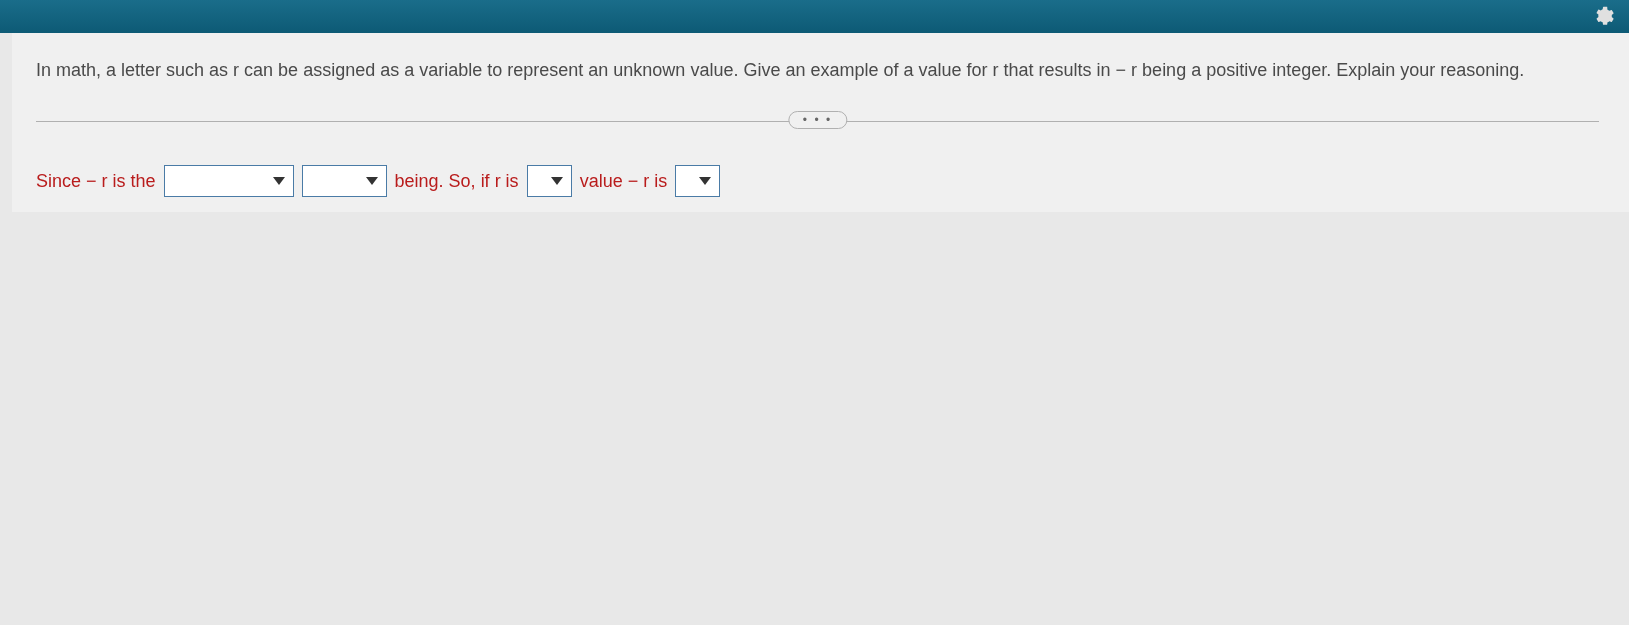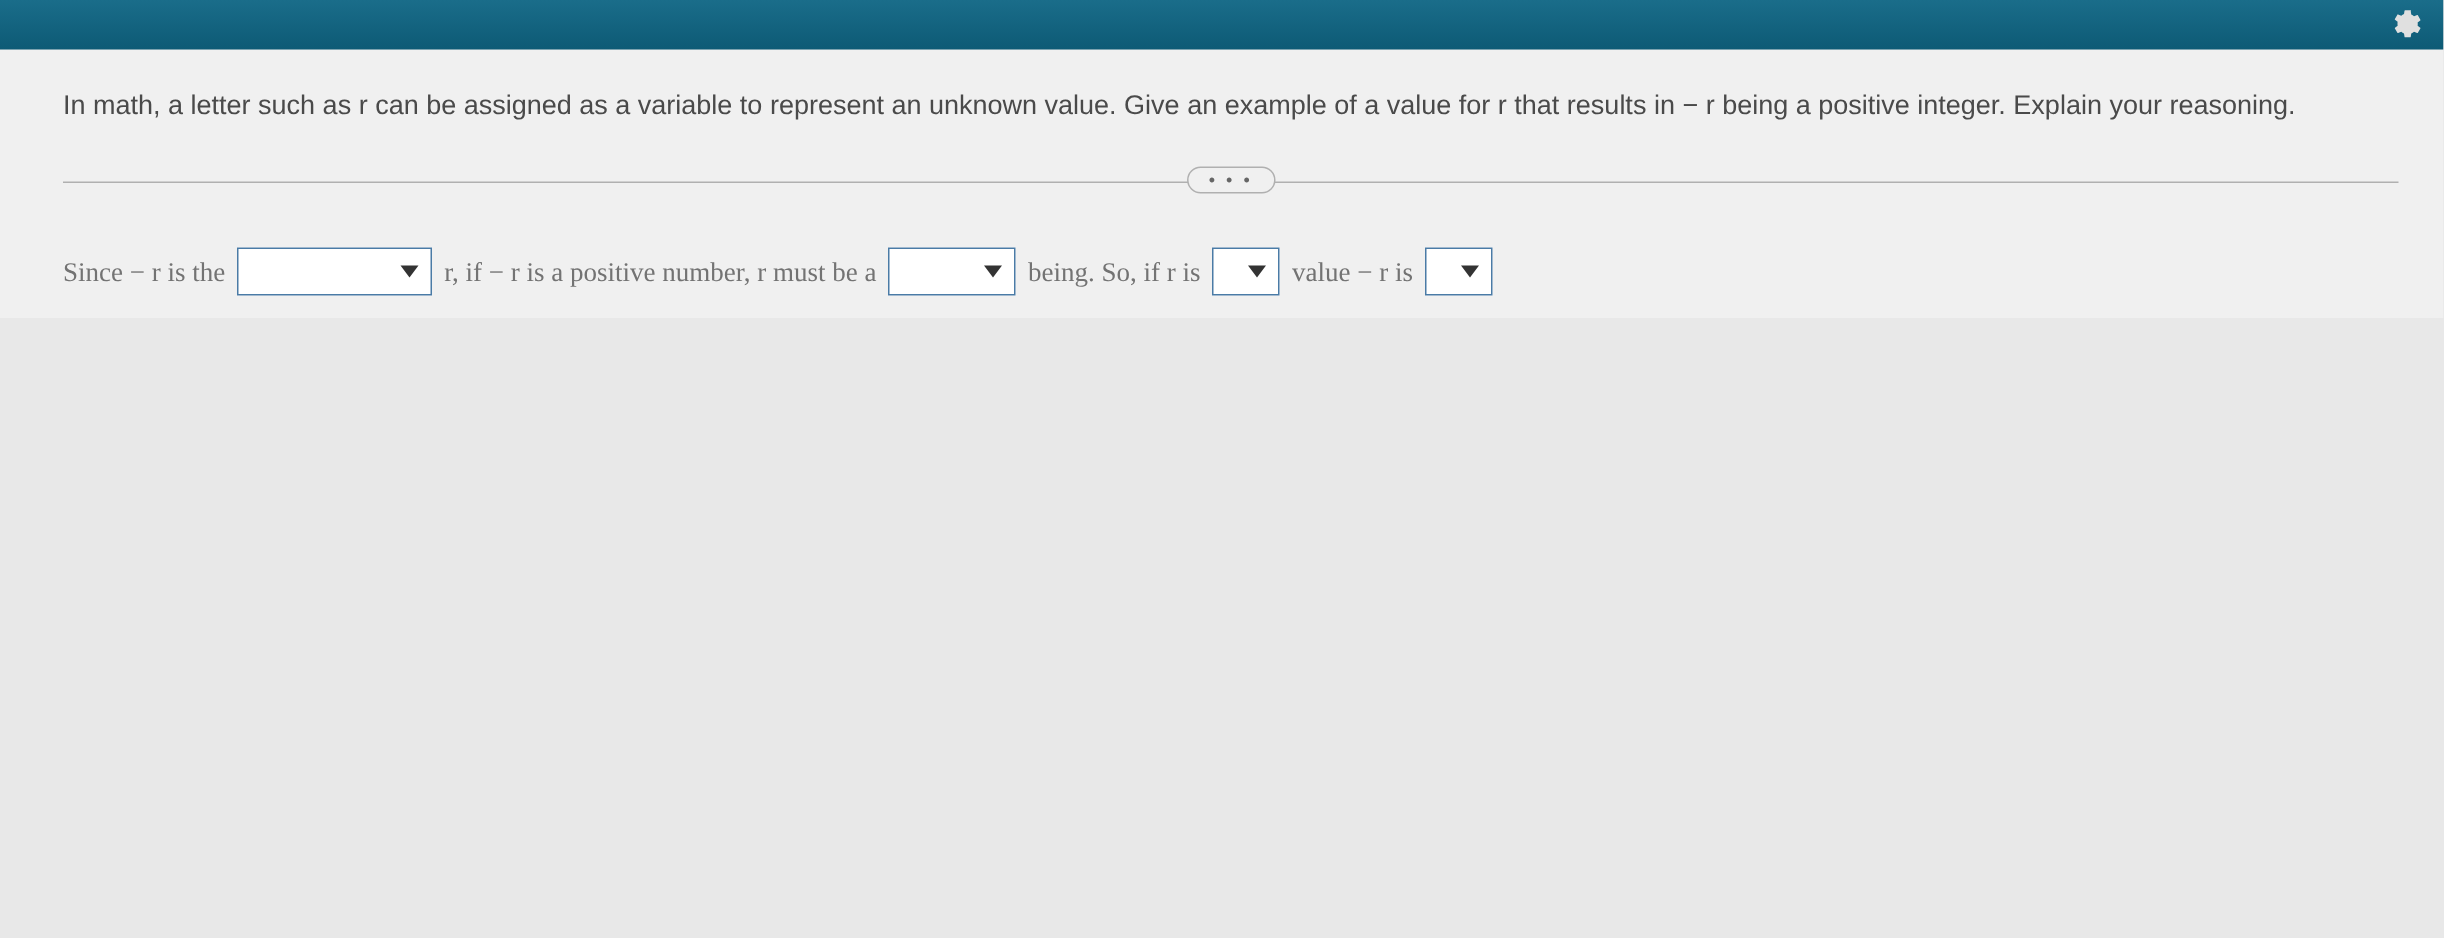--- a/index.html
+++ b/index.html
@@ -22,21 +22,22 @@
     .gear-icon {
       position: absolute;
       right: 15px;
       top: 6px;
       width: 20px;
       height: 20px;
       color: #e0e0e0;
     }
     .content-area {
       background: #f0f0f0;
-      padding: 25px 30px 0 42px;
+      padding: 25px 30px 0 24px;
+      margin-left: 12px;
     }
     .question-text {
       color: #4a4a4a;
       font-size: 18px;
       line-height: 1.4;
       padding-bottom: 20px;
     }
     .divider-container {
       position: relative;
       margin: 18px 0 28px 0;
@@ -59,23 +60,22 @@
       color: #666;
       letter-spacing: 2px;
       cursor: pointer;
     }
     .answer-row {
       display: flex;
       align-items: center;
       flex-wrap: wrap;
       gap: 8px;
       font-size: 18px;
-      color: #737373;
+      color: #b91c1c;
       padding: 15px 0;
-      font-family: Liberation Serif, serif;
     }
     .dropdown {
       display: inline-flex;
       align-items: center;
       justify-content: flex-end;
       border: 1px solid #4a7ba6;
       background: #ffffff;
       height: 32px;
       padding: 0 4px;
       cursor: pointer;
@@ -115,21 +115,20 @@
   <div class="divider-container">
     <hr class="divider-line">
     <div class="ellipsis-badge">• • •</div>
   </div>
 
   <div class="answer-row">
     <span>Since  − r is the</span>
     <span class="dropdown wide">
       <span class="dropdown-arrow"></span>
     </span>
-    <span>r, if − r is a positive number, r must be a</span>
     <span class="dropdown medium">
       <span class="dropdown-arrow"></span>
     </span>
     <span>being. So, if r is</span>
     <span class="dropdown small">
       <span class="dropdown-arrow"></span>
     </span>
     <span>value  − r is</span>
     <span class="dropdown small">
       <span class="dropdown-arrow"></span>

